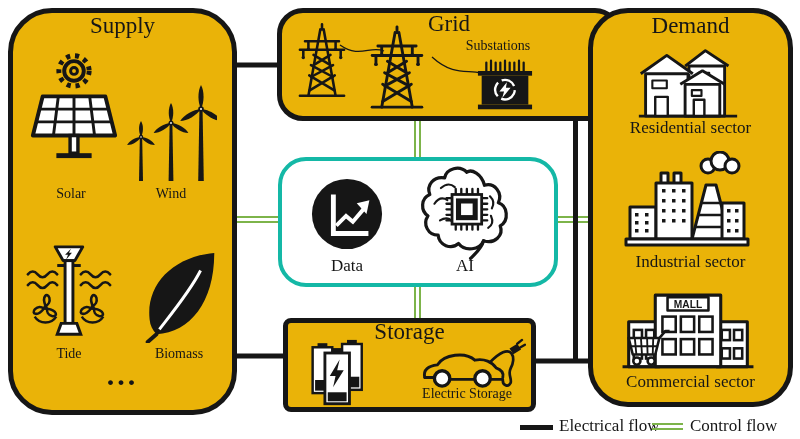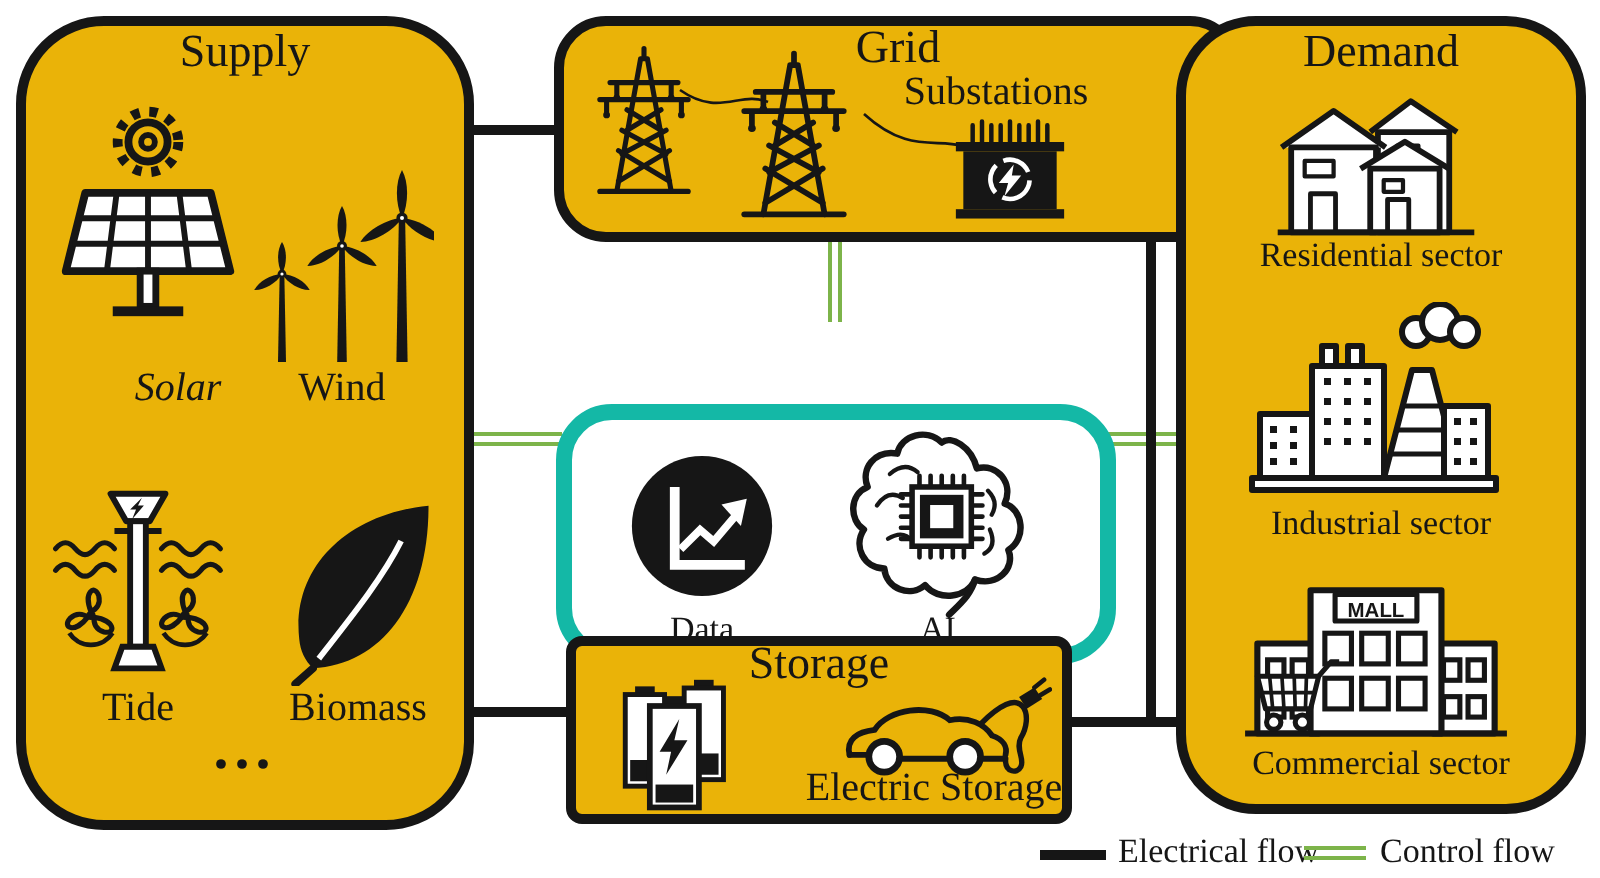--- a/index.html
+++ b/index.html
@@ -1,23 +1,23 @@
 <!DOCTYPE html>
 <html><head>
 <meta charset="utf-8">
 <style>
   html,body{margin:0;padding:0;background:#fff;}
   #stage{position:relative;width:800px;height:439px;background:#fff;overflow:hidden;
          font-family:"Liberation Serif",serif;color:#161616;}
   .abs{position:absolute;}
   svg{display:block;}
   .box{position:absolute;background:#eab308;border:5px solid #161616;box-sizing:border-box;z-index:2;}
-  .gbox{position:absolute;background:#fff;border:8px solid #14b8a6;box-sizing:border-box;z-index:2;margin-top:45px;}
+  .gbox{position:absolute;background:#fff;border:4px solid #14b8a6;box-sizing:border-box;z-index:2;}
   .title{position:absolute;left:0;right:0;text-align:center;font-size:23px;line-height:26px;}
-  .lbl{position:absolute;text-align:center;font-size:20px;line-height:18px;}
+  .lbl{position:absolute;text-align:center;font-size:14px;line-height:18px;}
   .lbl-wide{position:absolute;left:0;right:0;text-align:center;font-size:17px;line-height:18px;}
   #connector-layer{position:absolute;left:0;top:0;z-index:1;}
   .ellipsis{font-weight:bold;font-size:30px;letter-spacing:3px;line-height:20px;}
   .legend-line{position:absolute;background:#161616;}
   .legend-dbl{position:absolute;height:3px;border-top:2px solid #7db44a;border-bottom:2px solid #7db44a;}
   .legend-txt{position:absolute;font-size:17px;line-height:22px;white-space:nowrap;}
 </style>
 </head>
 <body>
 
@@ -50,21 +50,21 @@
 
     <svg class="abs" style="left:14px;top:38px;" width="94" height="128" viewBox="0 0 96 130">
       <circle cx="48" cy="20" r="15.5" fill="none" stroke="#161616" stroke-width="5" stroke-dasharray="4.2 5"></circle>
       <circle cx="48" cy="20" r="10" fill="none" stroke="#161616" stroke-width="4"></circle>
       <circle cx="48" cy="20" r="3.5" fill="none" stroke="#161616" stroke-width="3"></circle>
       <polygon points="16,46 80,46 90,86 6,86" fill="#fff" stroke="#161616" stroke-width="4" stroke-linejoin="round"></polygon>
       <path d="M32 46 L27 86 M48 46 L48 86 M64 46 L69 86 M12.8 59 H83.2 M9.5 72 H86.5" stroke="#161616" stroke-width="3" fill="none"></path>
       <rect x="44" y="86" width="8" height="18" fill="#fff" stroke="#161616" stroke-width="3.5"></rect>
       <rect x="30" y="104" width="36" height="5" fill="#161616"></rect>
     </svg>
-    <div class="lbl" style="left:26px;top:172px;width:100px;font-style:italic;">Solar</div>
+    <div class="lbl" style="left:8px;top:172px;width:100px;">Solar</div>
 
     <svg class="abs" style="left:112px;top:62px;" width="92" height="112" viewBox="0 0 92 112">
       <g transform="translate(16,62)">
         <polygon points="-2,44 2,44 1.2,2 -1.2,2" fill="#161616"></polygon>
         <g fill="#161616">
           <path d="M0 0 C -2.6 -5 -2.6 -12 0 -16 C 2.6 -12 2.6 -5 0 0 Z"></path>
           <path d="M0 0 C -2.6 -5 -2.6 -12 0 -16 C 2.6 -12 2.6 -5 0 0 Z" transform="rotate(120)"></path>
           <path d="M0 0 C -2.6 -5 -2.6 -12 0 -16 C 2.6 -12 2.6 -5 0 0 Z" transform="rotate(240)"></path>
         </g>
         <circle r="2.2" fill="#161616"></circle>

